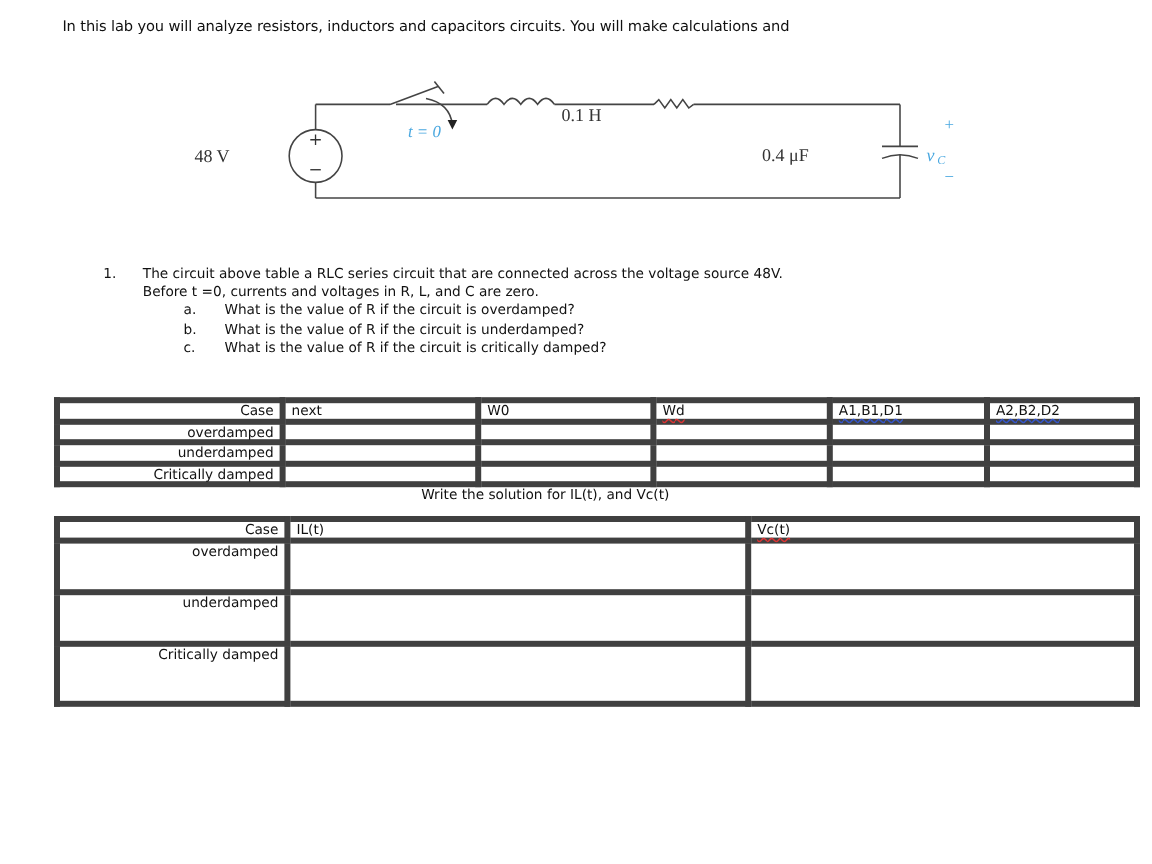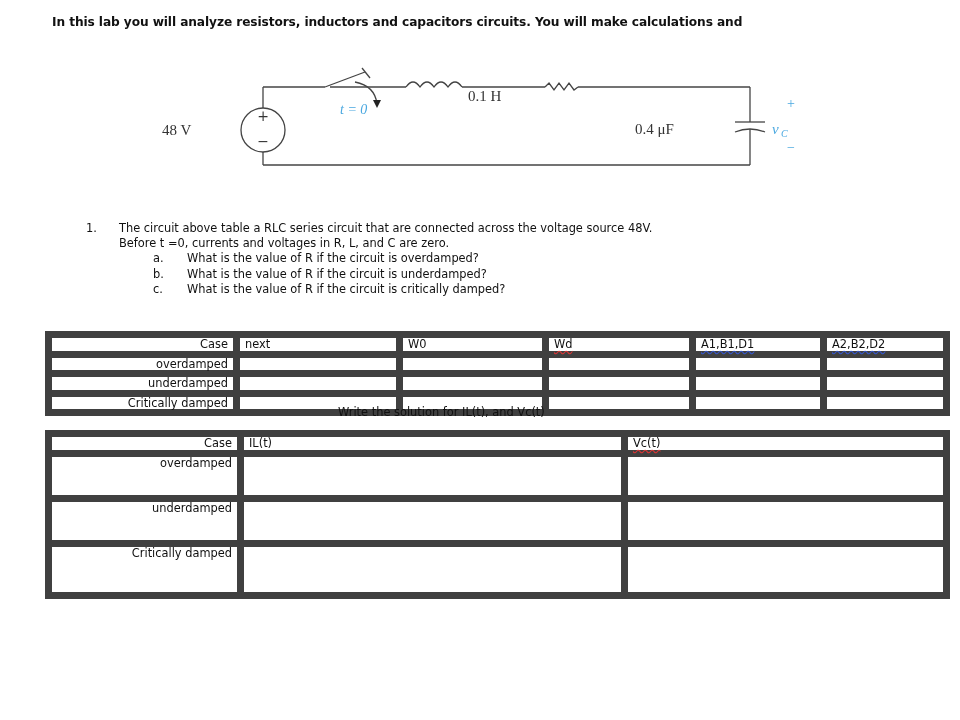--- a/index.html
+++ b/index.html
@@ -1,37 +1,37 @@
 <!DOCTYPE html>
 <html><head>
 <meta charset="utf-8">
 <style>
   html, body { margin:0; padding:0; background:#ffffff; }
   body { width:960px; height:720px; position:relative; overflow:hidden; font-family:"DejaVu Sans", sans-serif; color:#111; }
-  .intro { position:absolute; left:52px; top:14px; width:880px; font-size:12.2px; font-weight:bold; line-height:17px; letter-spacing:-0.1px; }
+  .intro { position:absolute; left:52px; top:14px; width:880px; font-size:12.2px; font-weight:normal; line-height:17px; letter-spacing:-0.1px; }
   .circuit { position:absolute; left:150px; top:60px; width:650px; height:120px; }
   .questions { position:absolute; left:86px; top:221px; width:840px; font-size:11.4px; line-height:15.2px; }
   .q1 { position:relative; padding-left:33px; }
   .q1 .num { position:absolute; left:0; top:0; }
   .sub { position:relative; padding-left:101px; }
   .sub .letter { position:absolute; left:67px; top:0; }
   .q2 { position:absolute; left:248px; top:77px; }
   .q2 .num { font-weight:bold; margin-right:20px; }
   table { border-collapse:collapse; position:absolute; font-size:11.4px; }
-  td { border:7px solid #404040; padding:0 5px; vertical-align:top; line-height:12.5px; }
+  td { border:5px solid #404040; padding:0 5px; vertical-align:top; line-height:12.5px; }
   .t1 { left:45px; top:331px; width:905px; }
   .t1 td { height:12px; }
   .case { text-align:right; }
   .t2 { left:45px; top:430px; width:905px; }
   .t2 tr.h td { height:12px; }
   .t2 tr.r td { height:38px; }
   .t2 tr.r3 td { height:45px; }
   .sq-red { text-decoration: underline wavy #d33; text-underline-offset:2px; }
   .sq-blue { text-decoration: underline wavy #3355cc; text-underline-offset:2px; }
-  .caption2 { position:absolute; left:338px; top:405px; font-size:11.4px; }
+  .caption2 { position:absolute; left:351px; top:405px; font-size:11.4px; }
 </style>
 </head>
 <body>
 
 <div class="intro">
   <div>In this lab you will analyze resistors, inductors and capacitors circuits. You will make calculations and</div>
 </div>
 
 <svg class="circuit" viewBox="0 0 650 120" xmlns="http://www.w3.org/2000/svg">
   <g stroke="#444" stroke-width="1.3" fill="none">

